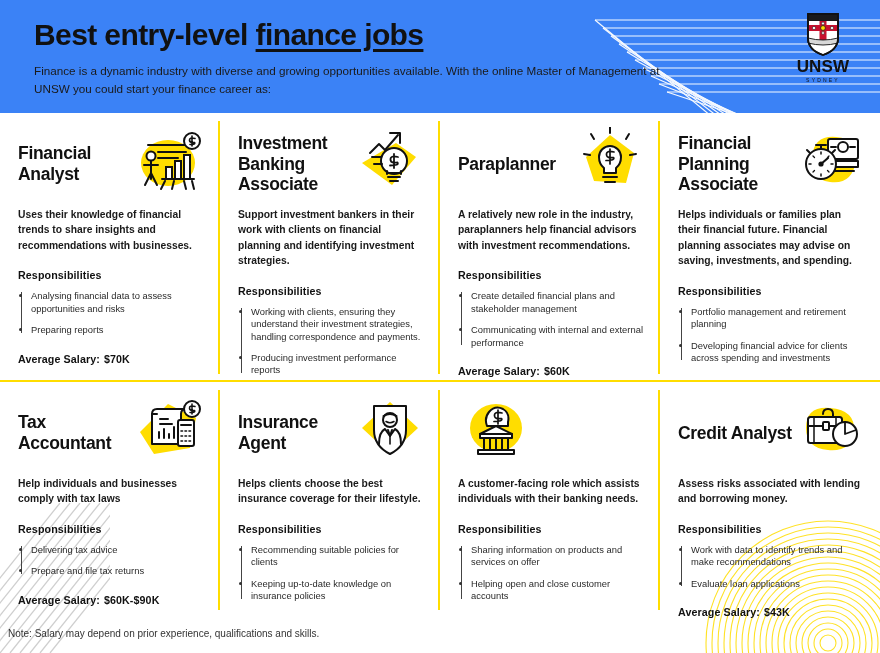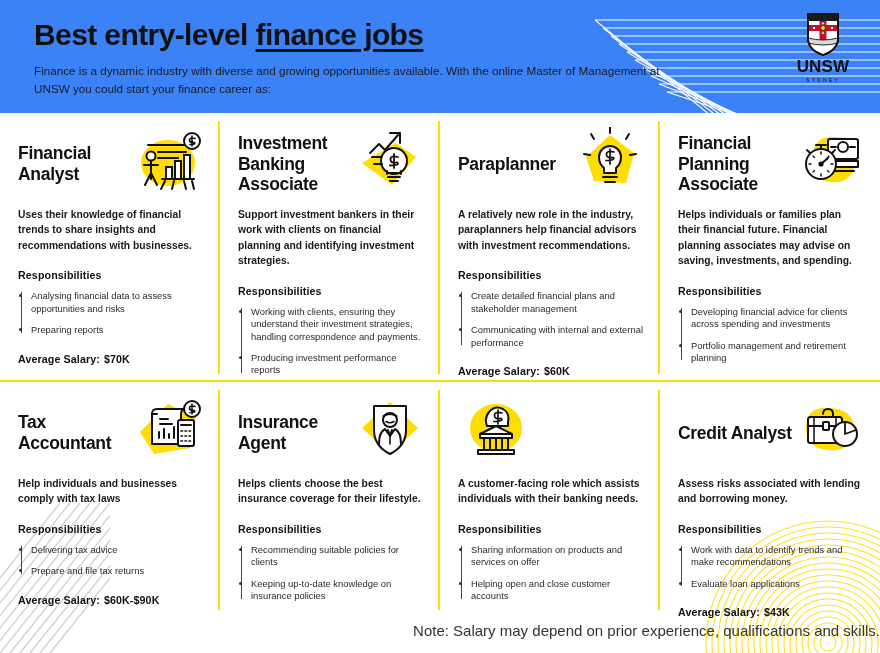--- a/index.html
+++ b/index.html
@@ -177,22 +177,22 @@
     font-weight: bold;
     letter-spacing: 0.1px;
     color: #111;
     margin-top: 16px;
   }
   .salary .amount { margin-left: 4px; }
 
   .note {
     position: absolute;
     left: 8px; right: 0; bottom: 14px;
-    text-align: right;
-    font-size: 15px;
+    text-align: left;
+    font-size: 10px;
     color: #333;
     z-index: 2;
   }
 </style>
 </head>
 <body>
 
 <div class="header">
 
   <svg class="header-deco" viewBox="0 0 420 150" preserveAspectRatio="none">
@@ -386,22 +386,22 @@
           <circle cx="29" cy="37" r="1.6" fill="#111"></circle>
           <path d="M29 25 L29 27 M41 37 L39 37 M29 49 L29 47 M17 37 L19 37" stroke-width="1.5"></path>
           <path d="M21 29 L22.5 30.5 M37 29 L35.5 30.5 M37 45 L35.5 43.5 M21 45 L22.5 43.5" stroke-width="1.3"></path>
         </g>
       </svg>
     </div>
     <div class="job-desc">Helps individuals or families plan their financial future. Financial planning associates may advise on saving, investments, and spending.</div>
     <div class="resp-label">Responsibilities</div>
     <ul class="resp-list">
       <span class="resp-rail"></span>
+      <li class="resp-item">Portfolio management and retirement planning</li>
       <li class="resp-item">Developing financial advice for clients across spending and investments</li>
-      <li class="resp-item">Portfolio management and retirement planning</li>
     </ul>
     <div class="salary"><span>Average Salary:</span><span class="amount">$60K-$100K</span></div>
   </div>
 
   <div class="card bdr-r">
     <div class="card-head">
       <div class="job-title">Tax Accountant</div>
       <svg class="job-icon" viewBox="0 0 72 68">
         <path d="M8 36 L36 8 L64 22 L58 52 L22 58 Z" fill="#ffdd00"></path>
         <g stroke="#111" stroke-width="2" fill="none" stroke-linecap="round" stroke-linejoin="round">

